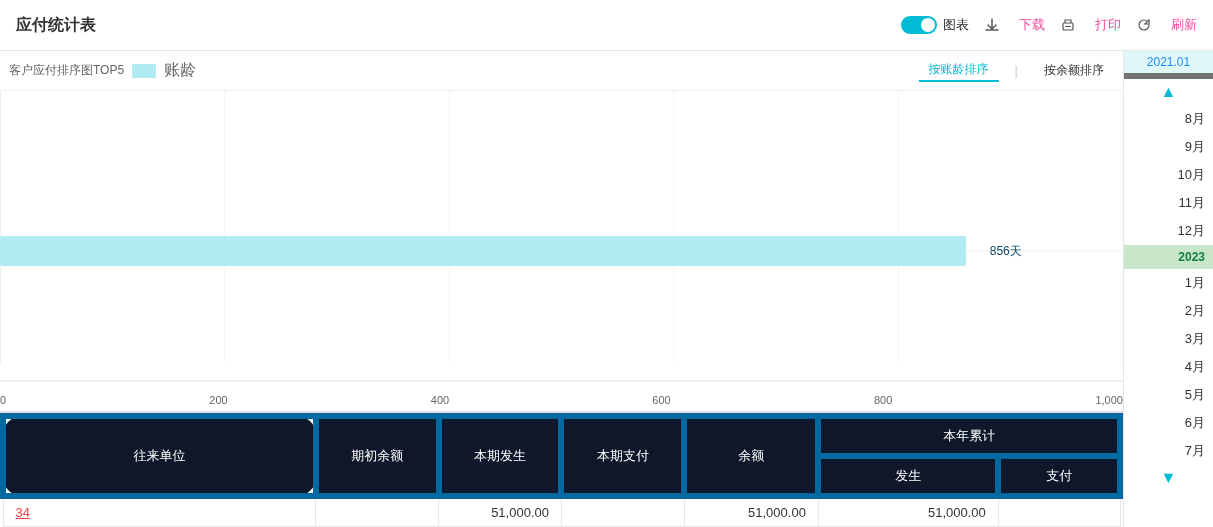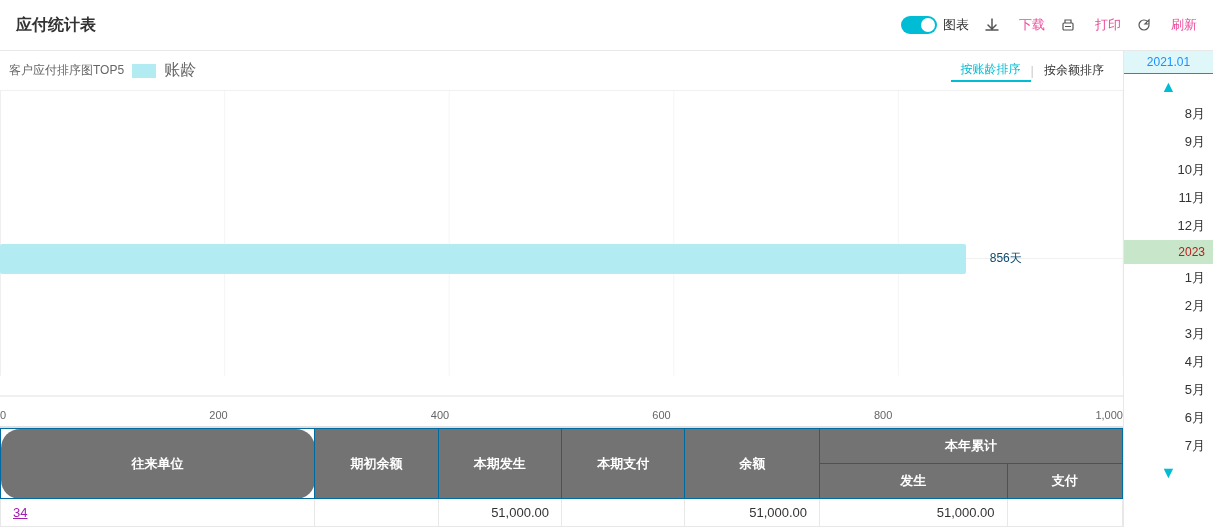--- a/index.html
+++ b/index.html
@@ -98,21 +98,21 @@
     .legend-label { color: #666; font-size: 12px; }
     .legend-box {
       width: 24px;
       height: 14px;
       background: #b2ebf2;
       border: 1px solid #b2ebf2;
     }
     .legend-text { color: #666; font-size: 16px; }
     .sort-btns {
       display: flex;
-      gap: 0;
+      gap: 16px;
       align-items: center;
     }
     .sort-btn {
       padding: 2px 10px;
       font-size: 12px;
       cursor: pointer;
       background: none;
       border: none;
       color: #333;
     }
@@ -134,39 +134,39 @@
     
     .table-section {
       background: #fff;
       border-top: 2px solid #e0e0e0;
     }
     .data-table {
       width: 100%;
       border-collapse: collapse;
     }
     .data-table th {
-      background: #737373;
+      background: #0f172a;
       color: #fff;
       padding: 8px 12px;
       text-align: center;
       font-size: 13px;
-      font-weight: bold;
-      border: 1px solid #0369a1;
+      font-weight: normal;
+      border: 6px solid #0369a1;
     }
     .data-table td {
       padding: 6px 12px;
       text-align: right;
       font-size: 13px;
       border: 1px solid #e8e8e8;
     }
     .data-table td:first-child {
       text-align: left;
     }
     .data-table td a {
-      color: #a21caf;
+      color: #ef4444;
       text-decoration: underline;
     }
     .data-table tbody tr:nth-child(even) { background: #fafafa; }
 
     
     .sidebar {
       width: 90px;
       background: #fff;
       border-left: 1px solid #e8e8e8;
       display: flex;
@@ -180,21 +180,21 @@
       color: #333;
       text-align: center;
       border-bottom: 1px solid #b2ebf2;
     }
     .sidebar-year-label {
       background: #e0f7fa;
       padding: 4px 8px;
       font-size: 12px;
       color: #1890ff;
       text-align: center;
-      border-bottom: 1px solid #737373;
+      border-bottom: 6px solid #737373;
     }
     .sidebar-scroll {
       flex: 1;
       overflow-y: auto;
       display: flex;
       flex-direction: column;
       align-items: center;
     }
     .scroll-btn {
       width: 100%;
@@ -209,22 +209,22 @@
     .month-item {
       width: 100%;
       padding: 5px 8px;
       text-align: right;
       font-size: 13px;
       color: #333;
       cursor: pointer;
     }
     .month-item.year-marker {
       background: #c8e6c9;
-      color: #b91c1c;
-      font-weight: normal;
+      color: #15803d;
+      font-weight: bold;
       font-size: 12px;
     }
 
     
     .chart-svg {
       position: absolute;
       top: 0; left: 0;
       width: 100%; height: 100%;
       pointer-events: none;
     }

